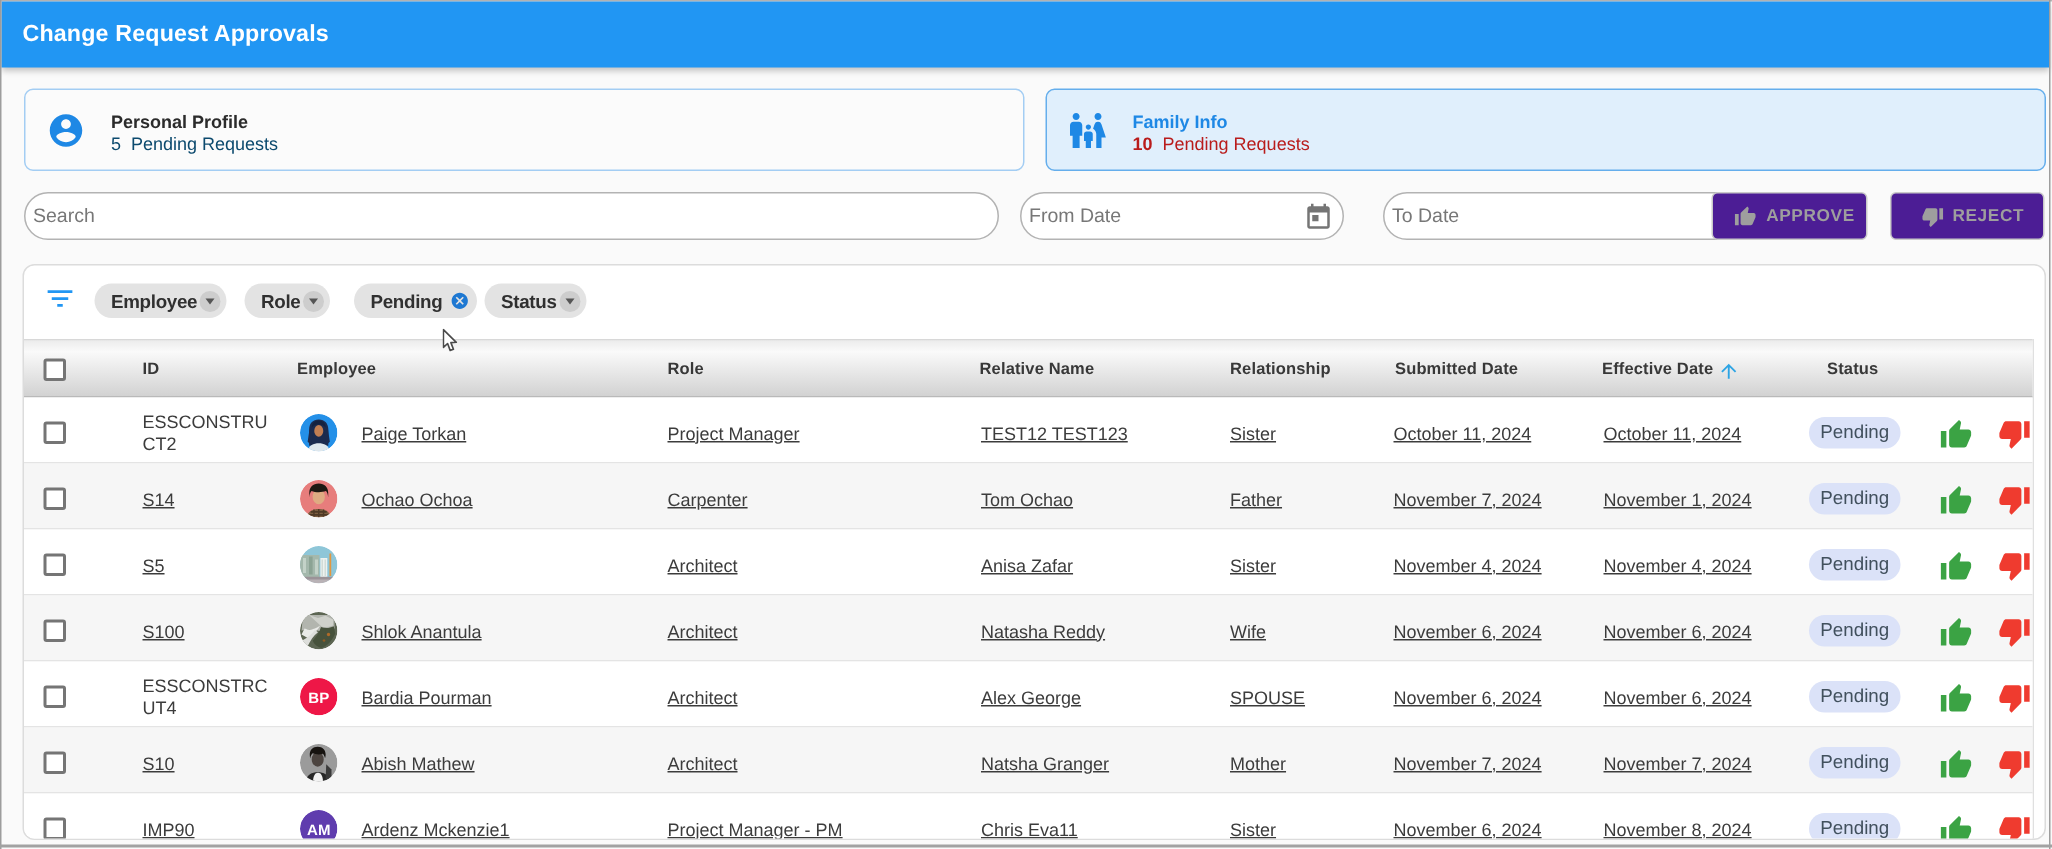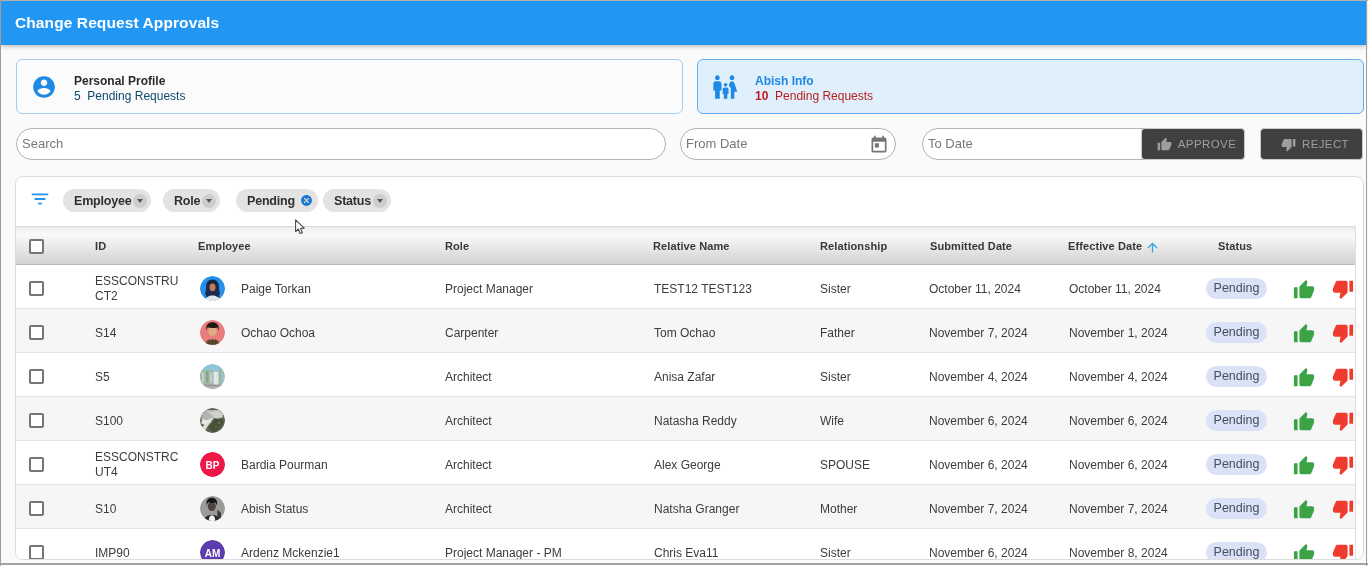--- a/index.html
+++ b/index.html
@@ -28,41 +28,41 @@
 .cardicon { position:absolute; left:14px; top:14px; width:26px; height:26px; }
 .card2 .cardicon { left:13px; top:13px; width:28px; height:28px; }
 
 
 .input { top:128px; height:32px; background:#fff; border:1px solid #b3b3b3; border-radius:16px; font-size:13px; color:#777; }
 .input .ph { position:absolute; left:5px; top:0; line-height:30px; }
 .search { left:16px; width:650px; }
 .fromdate { left:680px; width:216px; }
 .todate { left:922px; width:259px; }
 .calicon { position:absolute; right:6px; top:6px; width:20px; height:20px; }
-.btn { top:128px; height:32px; background:#404040; border:1px solid #c9c9c9; border-radius:4px; display:flex; align-items:center; justify-content:center; gap:6px; padding-left:7px; color:#9e9e9e; font-size:11.5px; font-weight:normal; letter-spacing:0.4px; }
+.btn { top:128px; height:32px; background:#4c1d95; border:1px solid #c9c9c9; border-radius:4px; display:flex; align-items:center; justify-content:center; gap:6px; padding-left:7px; color:#9e9e9e; font-size:11.5px; font-weight:bold; letter-spacing:0.4px; }
 .btn-approve { left:1141px; width:104px; }
 .btn-reject { left:1260px; width:103px; }
 .btn svg { width:15px; height:15px; }
 
 
 .container { left:15px; top:176px; width:1349px; height:384px; background:#fff; border:1px solid #dcdcdc; border-radius:8px; overflow:hidden; }
 .flticon { position:absolute; left:13px; top:11px; width:22px; height:22px; }
 .chip { position:absolute; top:12px; height:23px; background:#e3e3e3; border-radius:12px; display:flex; align-items:center; color:#303030; font-size:12.5px; font-weight:bold; letter-spacing:-0.2px; }
 .chip .lbl { padding-left:11px; }
 .chip .caret { margin-left:2px; margin-right:4px; width:14px; height:14px; border-radius:50%; background:#cdcdcd; position:relative; }
 .chip .caret:after { content:""; position:absolute; left:3.5px; top:5.5px; border-left:3.5px solid transparent; border-right:3.5px solid transparent; border-top:4px solid #555; }
 .chip .xic { margin-left:5px; margin-right:5px; width:13px; height:13px; }
 
 
 .tablewrap { position:absolute; left:0; top:49px; width:1340px; height:334px; border-right:1px solid #e0e0e0; }
 .thead { position:absolute; left:0; top:0; width:1339px; height:39px; background:linear-gradient(180deg,#ececec 0%,#fafafa 20%,#e7e7e7 58%,#d2d2d2 100%); border-top:1px solid #d8d8d8; border-bottom:1px solid #b9b9b9; }
 .th { position:absolute; top:0; line-height:38px; font-size:11px; font-weight:bold; color:#383838; letter-spacing:0.1px; }
 .row { position:absolute; left:0; width:1339px; height:44px; border-bottom:1px solid #e4e4e4; background:#fff; }
 .row.alt { background:#f6f6f6; }
-.cell { position:absolute; font-size:12px; color:#3c3c3c; line-height:44px; height:44px; top:1.5px; white-space:nowrap; }
+.cell { position:absolute; font-size:12px; color:#3c3c3c; line-height:44px; height:44px; top:1.5px; white-space:nowrap;text-decoration:underline; }
 .cell2 { position:absolute; font-size:12px; color:#3c3c3c; line-height:15px; top:9px; width:92px; white-space:normal; word-break:break-all; }
 .cb { position:absolute; left:13px; top:16px; width:15px; height:15px; border:2px solid #757575; border-radius:2px; background:#fff; }
 .thead .cb { top:12px; }
 .avatar { position:absolute; left:184px; top:11px; width:25px; height:25px; border-radius:50%; overflow:hidden; }
 .pill { position:absolute; left:1190px; top:13px; width:61px; height:21px; background:#dbe2f8; border-radius:11px; text-align:center; line-height:21px; font-size:12.5px; color:#41505d; }
 .tup { position:absolute; left:1277px; top:14px; width:22px; height:22px; }
 .tdn { position:absolute; left:1316px; top:13px; width:22px; height:22px; }
 
 
 .c-id { left:79px; }
@@ -84,21 +84,21 @@
   <svg class="cardicon" viewBox="0 0 24 24">
       <path fill="#1e88e5" d="M12 2C6.48 2 2 6.48 2 12s4.48 10 10 10 10-4.48 10-10S17.52 2 12 2zm0 3c1.66 0 3 1.34 3 3s-1.34 3-3 3-3-1.34-3-3 1.34-3 3-3zm0 14.2c-2.5 0-4.71-1.28-6-3.22.03-1.99 4-3.08 6-3.08 1.99 0 5.97 1.09 6 3.08-1.29 1.94-3.5 3.22-6 3.22z"></path>
     </svg>
   <div class="cardtitle">Personal Profile</div>
   <div class="cardsub">5&nbsp; Pending Requests</div>
 </div>
 <div class="abs card card2">
   <svg class="cardicon" viewBox="0 0 24 24">
       <path fill="#1e88e5" d="M16 4c0-1.11.89-2 2-2s2 .89 2 2-.89 2-2 2-2-.89-2-2zm4 18v-6h2.5l-2.54-7.63A2.01 2.01 0 0 0 18.06 7h-.12a2 2 0 0 0-1.9 1.37l-.86 2.58c1.08.6 1.82 1.73 1.82 3.05v8h3zm-7.5-10.5c.83 0 1.5-.67 1.5-1.5s-.67-1.5-1.5-1.5S11 9.17 11 10s.67 1.5 1.5 1.5zM5.5 6c1.11 0 2-.89 2-2s-.89-2-2-2-2 .89-2 2 .89 2 2 2zm2 16v-7H9V9c0-1.1-.9-2-2-2H4c-1.1 0-2 .9-2 2v6h1.5v7h4zm6.5 0v-4h1v-4c0-.82-.68-1.5-1.5-1.5h-2c-.82 0-1.5.68-1.5 1.5v4h1v4h3z"></path>
     </svg>
-  <div class="cardtitle">Abish Info</div>
+  <div class="cardtitle">Family Info</div>
   <div class="cardsub"><b>10</b>&nbsp; Pending Requests</div>
 </div>
 
 <div class="abs input search">
     <div class="ph">Search</div>
   </div>
 <div class="abs input fromdate">
     <div class="ph">From Date</div>
   <svg class="calicon" viewBox="0 0 24 24">
       <path fill="#757575" d="M19 3h-1V1h-2v2H8V1H6v2H5c-1.11 0-1.99.9-1.99 2L3 19c0 1.1.89 2 2 2h14c1.1 0 2-.9 2-2V5c0-1.1-.9-2-2-2zm0 16H5V8h14v11zM7 10h5v5H7z"></path>
@@ -246,20 +246,21 @@
       <div class="avatar"><svg width="25" height="25" viewBox="0 0 25 25">
             <circle cx="12.5" cy="12.5" r="12.5" fill="#5d6653"></circle>
             <path d="M2 2h21v9c-3 2-7 2.5-11 1.5S5 11 1 12.5L2 2z" fill="#b2b5ae"></path>
             <path d="M6 2l6 2 5-1.5 5 2.5v4c-2.5 1-5 1.3-7.5.8z" fill="#cfd1cb"></path>
             <path d="M13.5 9c-1.5 3-4.5 5.5-8 8.5L1 15l2-4c3.5 1.5 7 .5 10.5-2z" fill="#e9eae7"></path>
             <path d="M10 12c-2 3-5 5-8.5 7L5 23c2-4 4-7.5 7-9.5z" fill="#dddedb"></path>
             <path d="M14 10c2.5 1 5.5 1 8.5-.5l1 5c-2.5 5-5.5 8.5-9.5 9.5-3-1-5-3-5.5-5 2.5-2.5 4.5-5.5 5.5-9z" fill="#47523c"></path>
             <circle cx="19" cy="15" r="1.1" fill="#b06a28"></circle>
             <circle cx="16" cy="19" r="0.9" fill="#8f5a24"></circle>
           </svg></div>
+      <div class="cell c-name">Shlok Anantula</div>
       <div class="cell c-role">Architect</div>
       <div class="cell c-rel">Natasha Reddy</div>
       <div class="cell c-rsh">Wife</div>
       <div class="cell c-sub">November 6, 2024</div>
       <div class="cell c-eff">November 6, 2024</div>
       <div class="pill">Pending</div>
       <svg class="tup" viewBox="0 0 24 24">
           <path fill="#3ba344" d="M1 21h4V9H1v12zM23 10c0-1.1-.9-2-2-2h-6.31l.95-4.57.03-.32c0-.41-.17-.79-.44-1.06L14.17 1 7.59 7.59C7.22 7.95 7 8.45 7 9v10c0 1.1.9 2 2 2h9c.83 0 1.54-.5 1.84-1.22l3.02-7.05c.09-.23.14-.47.14-.73v-2z"></path>
         </svg>
       <svg class="tdn" viewBox="0 0 24 24">
@@ -291,21 +292,21 @@
       <div class="cb"></div>
       <div class="cell c-id">S10</div>
       <div class="avatar"><svg width="25" height="25" viewBox="0 0 25 25">
             <circle cx="12.5" cy="12.5" r="12.5" fill="#9b9b9b"></circle>
             <ellipse cx="11.8" cy="10.3" rx="4" ry="4.8" fill="#4c4440"></ellipse>
             <path d="M11.8 1.8c-3.3 0-5.3 2.2-5.3 5.2 0 1 .1 1.9.3 2.6.3-1.7.9-2.8 1.7-3.4 2 .9 5 1 6.7.3.7.7 1.2 1.7 1.5 3 .2-.7.4-1.6.4-2.5 0-3-2-5.2-5.3-5.2z" fill="#171310"></path>
             <path d="M3.9 25c.6-4.6 4-6.1 7.9-6.1 4 0 7.4 1.5 8 6.1z" fill="#272727"></path>
             <path d="M8.7 25c0-3.5 1.3-5.8 3.3-5.8s3.3 2.3 3.3 5.8z" fill="#f2f2f2"></path>
             <path d="M17.5 13.5l3.5 3.5v8h-4z" fill="#3a3a3a"></path>
           </svg></div>
-      <div class="cell c-name">Abish Status</div>
+      <div class="cell c-name">Abish Mathew</div>
       <div class="cell c-role">Architect</div>
       <div class="cell c-rel">Natsha Granger</div>
       <div class="cell c-rsh">Mother</div>
       <div class="cell c-sub">November 7, 2024</div>
       <div class="cell c-eff">November 7, 2024</div>
       <div class="pill">Pending</div>
       <svg class="tup" viewBox="0 0 24 24">
           <path fill="#3ba344" d="M1 21h4V9H1v12zM23 10c0-1.1-.9-2-2-2h-6.31l.95-4.57.03-.32c0-.41-.17-.79-.44-1.06L14.17 1 7.59 7.59C7.22 7.95 7 8.45 7 9v10c0 1.1.9 2 2 2h9c.83 0 1.54-.5 1.84-1.22l3.02-7.05c.09-.23.14-.47.14-.73v-2z"></path>
         </svg>
       <svg class="tdn" viewBox="0 0 24 24">

